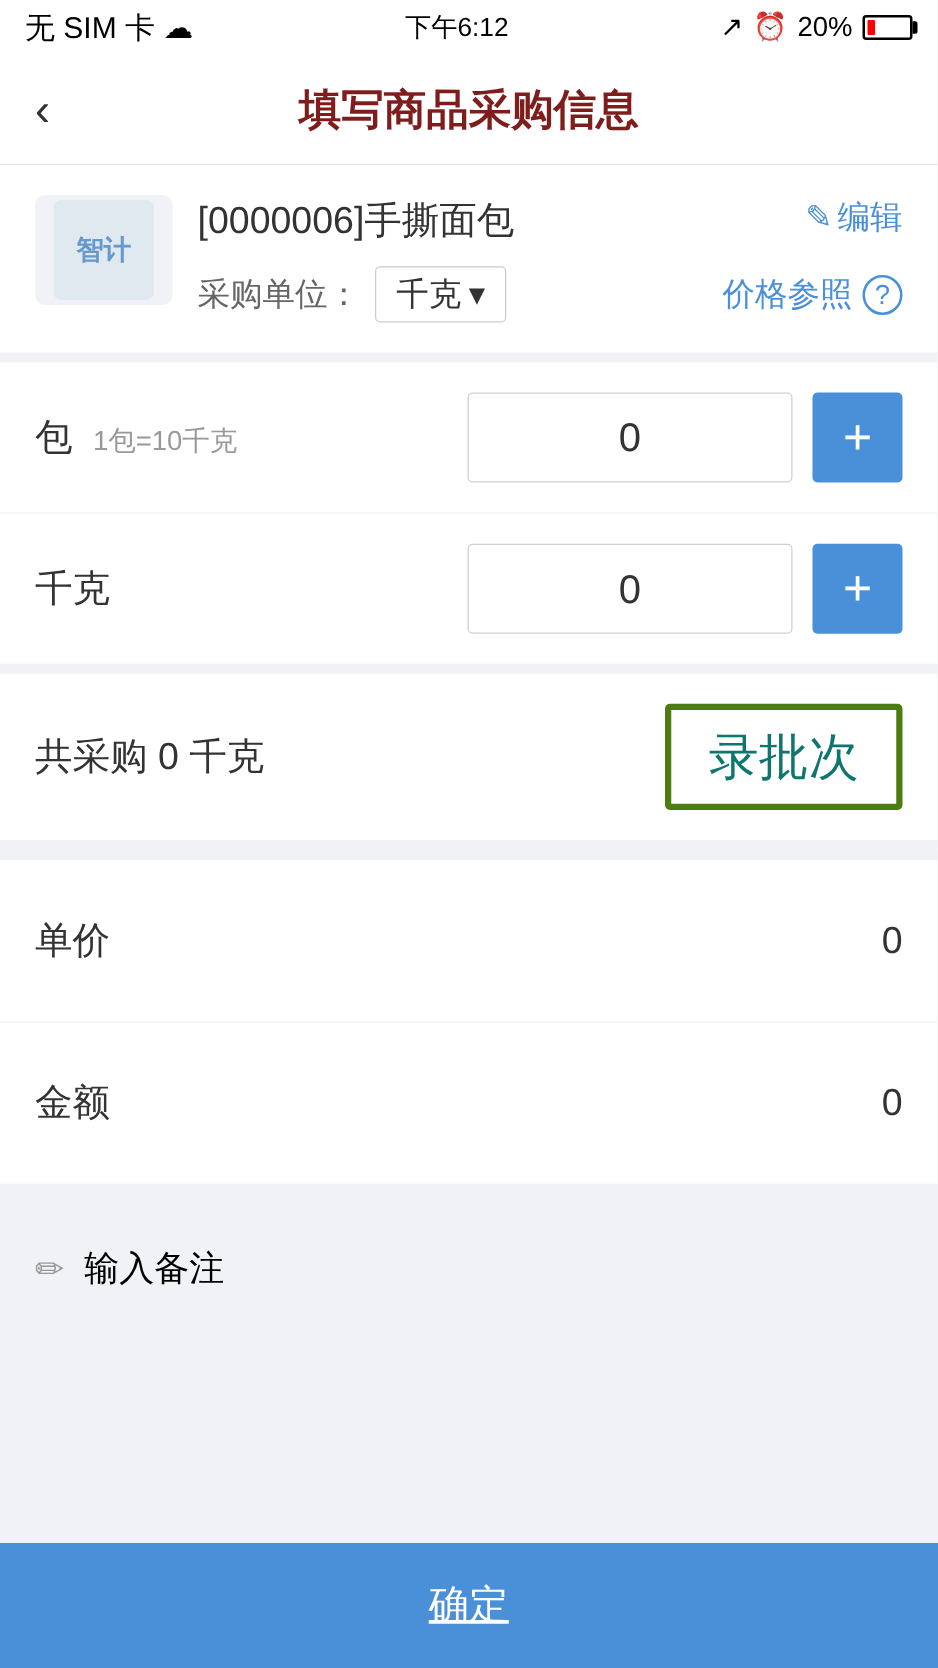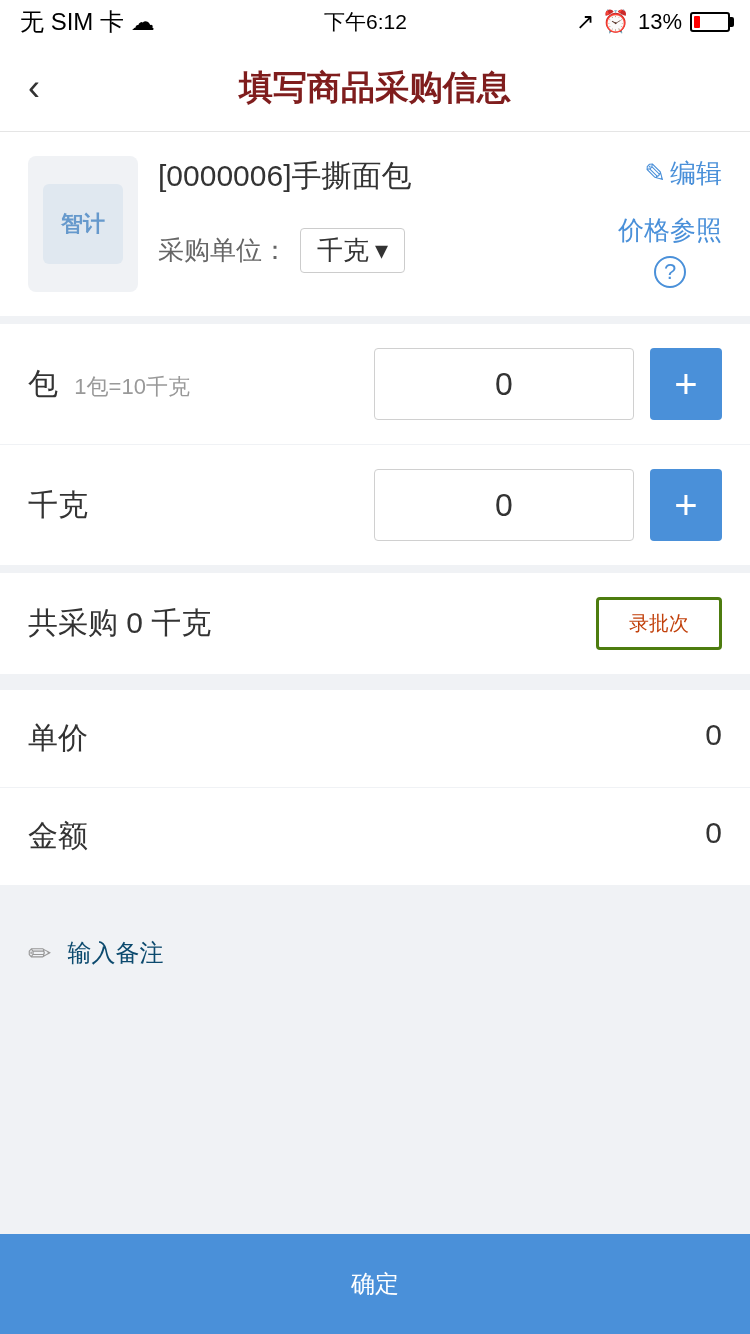--- a/index.html
+++ b/index.html
@@ -82,21 +82,21 @@
     .product-card {
       background: #fff;
       padding: 24px 28px;
       display: flex;
       align-items: flex-start;
       gap: 20px;
       border-bottom: 8px solid #f0f2f5;
     }
     .product-image {
       width: 110px;
-      height: 136px;
+      height: 88px;
       background: #f0f2f5;
       border-radius: 8px;
       display: flex;
       align-items: center;
       justify-content: center;
       flex-shrink: 0;
     }
     .product-image-inner {
       width: 80px;
       height: 80px;
@@ -150,21 +150,20 @@
       align-items: center;
       gap: 6px;
       margin-left: 12px;
     }
     .price-ref {
       color: #4a90d9;
       font-size: 26px;
       display: flex;
       align-items: center;
       gap: 8px;
-      flex-direction: column;
     }
 
     
     .input-section {
       background: #fff;
       margin-bottom: 8px;
     }
     .input-row {
       display: flex;
       align-items: center;
@@ -221,38 +220,39 @@
       display: flex;
       align-items: center;
       justify-content: space-between;
       border-bottom: 8px solid #f0f2f5;
     }
     .summary-text {
       font-size: 30px;
       color: #333;
     }
     .batch-btn {
-      border: 3px solid #4d7c0f;
+      border: 5px solid #4d7c0f;
       border-radius: 4px;
       padding: 10px 30px;
-      font-size: 20px;
-      color: #c2410c;
+      font-size: 40px;
+      color: #0f766e;
       background: #fff;
       cursor: pointer;
     }
 
     
     .price-section {
       background: #fff;
       margin-bottom: 8px;
     }
     .price-row {
       display: flex;
+      align-items: center;
       justify-content: space-between;
-      padding: 28px 28px;
+      padding: 44px 28px;
       border-bottom: 1px solid #f0f2f5;
     }
     .price-row:last-child { border-bottom: none; }
     .price-label {
       font-size: 30px;
       color: #333;
     }
     .price-value {
       font-size: 30px;
       color: #333;
@@ -265,60 +265,61 @@
       display: flex;
       align-items: center;
       gap: 16px;
       min-height: 120px;
     }
     .remark-icon {
       color: #999;
       font-size: 28px;
     }
     .remark-placeholder {
-      font-size: 24px;
-      color: #0c4a6e;
+      font-size: 28px;
+      color: #000000;
     }
 
     
     .confirm-btn-wrap {
       position: fixed;
       bottom: 0;
       left: 0;
       width: 750px;
       background: #4a90d9;
       height: 100px;
       display: flex;
       align-items: center;
       justify-content: center;
       cursor: pointer;
     }
     .confirm-btn-text {
-      font-size: 24px;
+      font-size: 32px;
       color: #fff;
       font-weight: 500;
+      text-decoration: underline;
     }
 
     .divider-thick {
       height: 8px;
       background: #f0f2f5;
     }
   </style>
 </head>
 <body>
 
 <div class="status-bar">
   <div class="status-left">
     <span>无 SIM 卡 ☁</span>
   </div>
   <div class="status-center">下午6:12</div>
   <div class="status-right">
     <span>↗</span>
     <span>⏰</span>
-    <span>13%</span>
+    <span>20%</span>
     <div class="battery-icon">
       <div class="battery-fill"></div>
     </div>
   </div>
 </div>
 
 <div class="nav-bar">
   <div class="nav-back">‹</div>
   <div class="nav-title">填写商品采购信息</div>
 </div>

